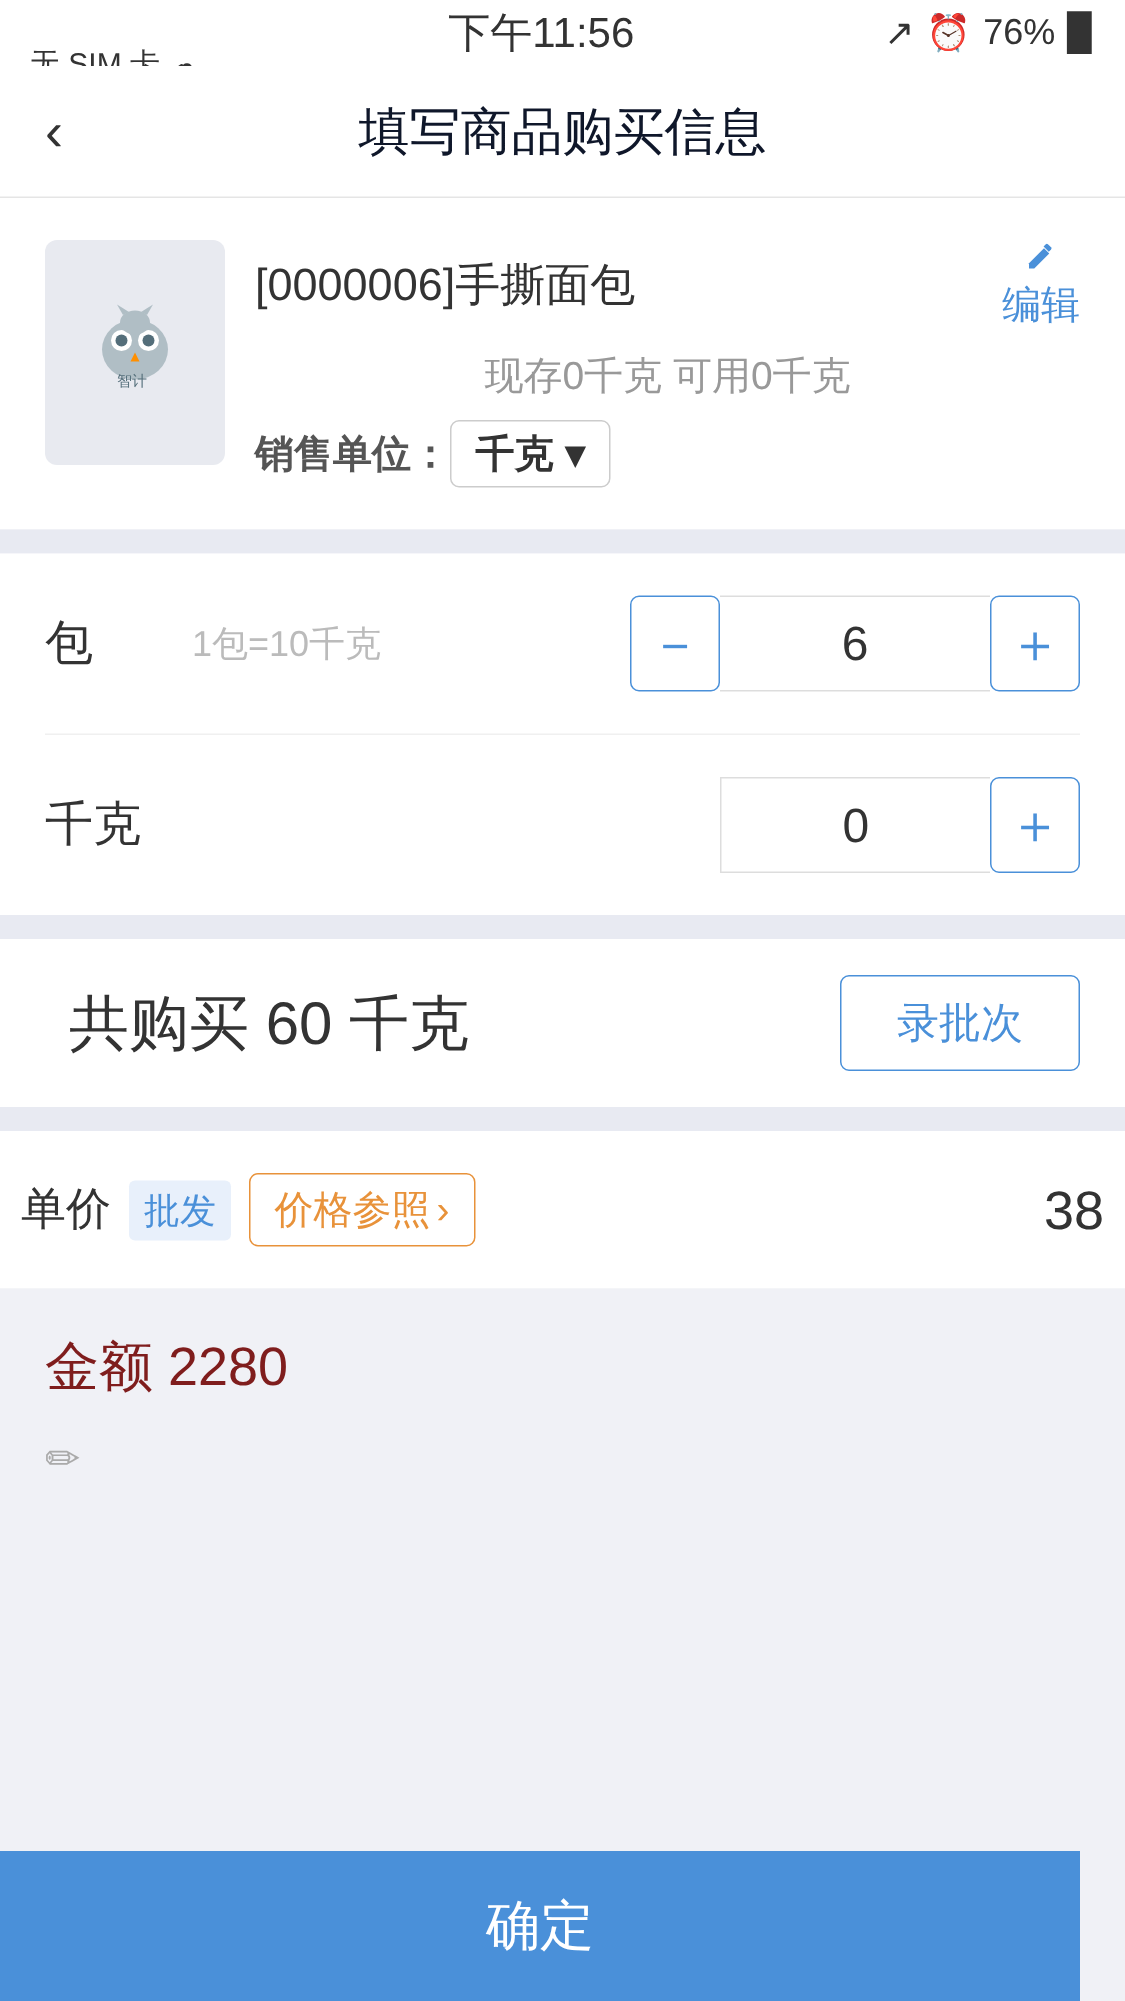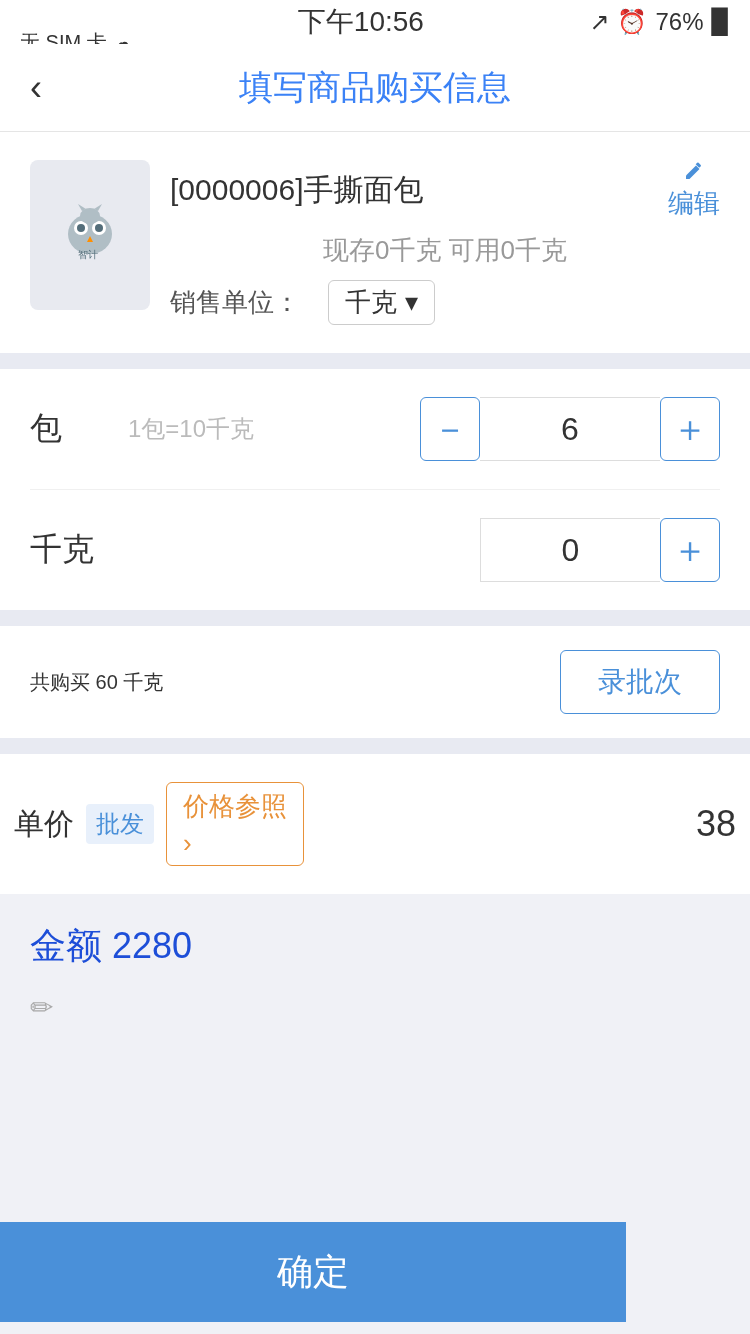--- a/index.html
+++ b/index.html
@@ -42,21 +42,21 @@
       font-size: 36px;
       color: #333;
       cursor: pointer;
     }
     .nav-title {
       position: absolute;
       left: 50%;
       transform: translateX(-50%);
       font-size: 34px;
       font-weight: 500;
-      color: #3b82f6;
+      color: #0f172a;
     }
 
     
     .product-card {
       width: 750px;
       background: #fff;
       padding: 28px 30px;
       display: flex;
       align-items: flex-start;
       gap: 20px;
@@ -97,24 +97,25 @@
       flex-direction: column;
     }
     .product-stock {
       font-size: 26px;
       color: #999;
       margin-top: 12px;
     }
     .product-unit-row {
       display: flex;
       align-items: center;
-      gap: 28px;
+      gap: 0;
       margin-top: 12px;
       font-size: 26px;
       color: #555;
+      font-weight: bold;
     }
     .unit-select {
       border: 1px solid #ccc;
       border-radius: 6px;
       padding: 4px 16px;
       font-size: 26px;
       color: #333;
       background: #fff;
       display: flex;
       align-items: center;
@@ -210,22 +211,23 @@
 
     
     .total-section {
       background: #fff;
       padding: 24px 30px;
       display: flex;
       align-items: center;
       justify-content: space-between;
     }
     .total-text {
-      font-size: 20px;
-      color: #333;
+      font-size: 40px;
+      color: #333;
+      margin-left: 16px;
     }
     .batch-btn {
       width: 160px;
       height: 64px;
       border: 1.5px solid #4a90d9;
       background: #fff;
       color: #4a90d9;
       font-size: 28px;
       border-radius: 6px;
       display: flex;
@@ -255,57 +257,56 @@
       padding: 4px 10px;
       border-radius: 4px;
     }
     .price-ref-btn {
       border: 1.5px solid #e8923a;
       color: #e8923a;
       font-size: 26px;
       padding: 6px 16px;
       border-radius: 6px;
       display: flex;
-      align-items: flex-start;
+      align-items: center;
       gap: 4px;
       cursor: pointer;
-      flex-direction: column;
     }
     .price-value {
       font-size: 36px;
       color: #333;
       font-weight: 500;
     }
 
     
     .amount-section {
       background: #f0f1f6;
       padding: 28px 30px 20px;
     }
     .amount-row {
       font-size: 36px;
-      color: #1d4ed8;
+      color: #7f1d1d;
       font-weight: 500;
       margin-bottom: 20px;
     }
     .note-row {
       display: flex;
       align-items: center;
       gap: 10px;
       color: #aaa;
       font-size: 28px;
     }
     .pencil-icon { font-size: 28px; color: #aaa; }
 
     
     .confirm-btn {
       position: fixed;
-      bottom: 12px;
+      bottom: 0;
       left: 0;
-      width: 626px;
+      width: 720px;
       height: 100px;
       background: #4a90d9;
       color: #fff;
       font-size: 36px;
       display: flex;
       align-items: center;
       justify-content: center;
       cursor: pointer;
       border: none;
     }
@@ -316,21 +317,21 @@
       height: 320px;
     }
   </style>
 </head>
 <body>
 
 <div class="status-bar">
   <div class="status-left">
     <span>无 SIM 卡 ☁</span>
   </div>
-  <div class="status-center">下午10:56</div>
+  <div class="status-center">下午11:56</div>
   <div class="status-right">
     <span>↗</span>
     <span>⏰</span>
     <span>76%</span>
     <span>▉</span>
   </div>
 </div>
 
 <div class="nav-bar">
   <span class="nav-back">‹</span>

